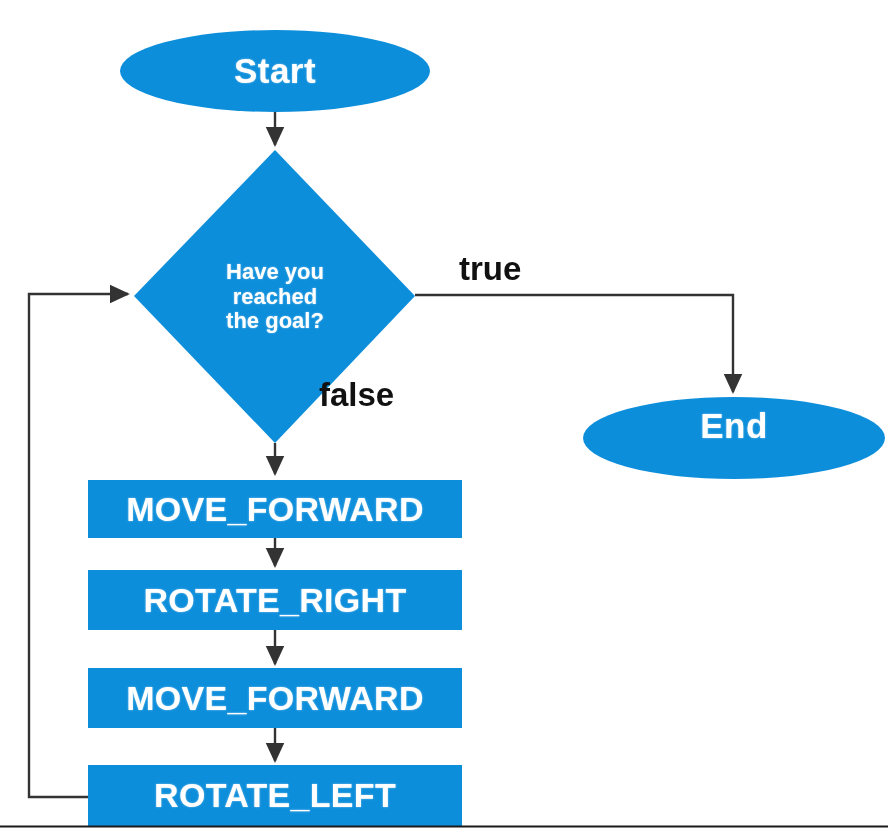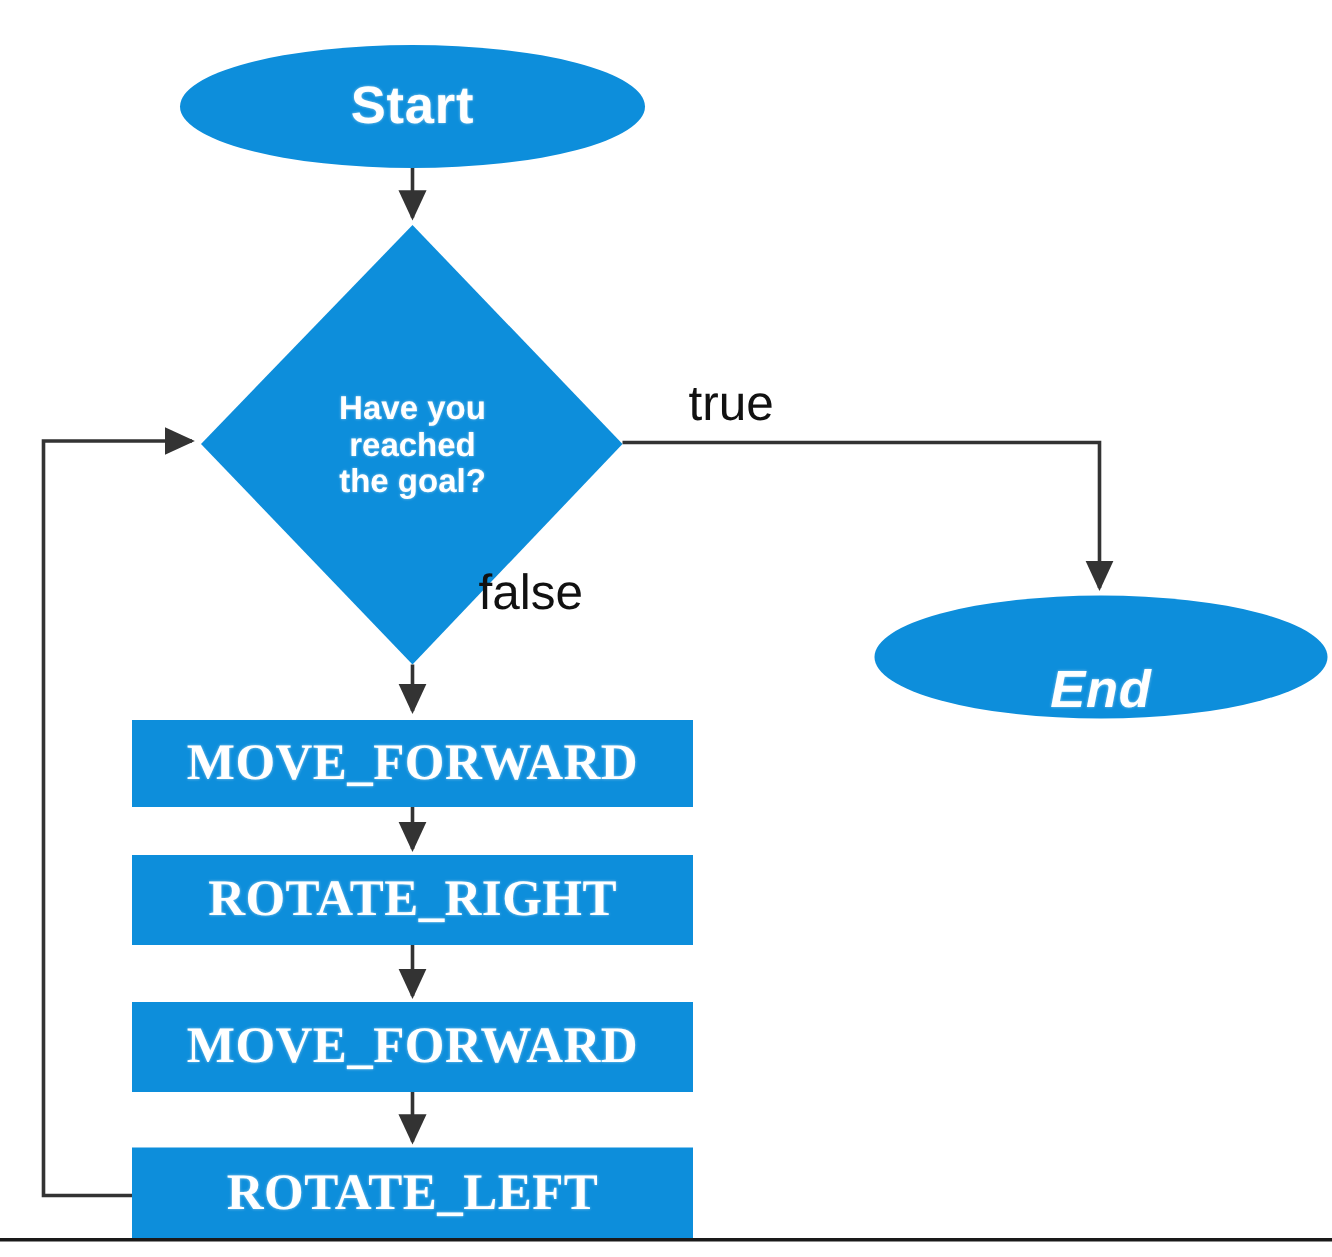--- a/index.html
+++ b/index.html
@@ -45,28 +45,27 @@
   }
   .decision-label {
     font-size: 22px;
     line-height: 1.12;
     white-space: normal;
     text-shadow: 0 0 2px rgba(255,255,255,0.5);
   }
   .process-label {
     font-size: 34px;
     letter-spacing: 0.3px;
-    font-family: Liberation Serif, serif;
   }
   
   .edge-label {
     position: absolute;
     color: #111111;
     font-family: "Liberation Sans", sans-serif;
-    font-weight: normal;
+    font-weight: bold;
     font-size: 33px;
     white-space: pre;
     pointer-events: none;
   }
   
   .hit {
     position: absolute;
     background: transparent;
   }
 </style>
@@ -111,21 +110,21 @@
   </svg>
 
   <div class="node-label decision-label" style="left:175px; top:252px; width:200px; height:90px; flex-direction:column;">
     <span>Have you</span>
     <span>reached</span>
     <span>the goal?</span>
   </div>
 
   <div class="node-label terminal-label" style="left:120px; top:30px; width:310px; height:82px;">Start</div>
 
-  <div class="node-label terminal-label" style="left:583px; top:419px; width:302px; height:82px;font-style:italic;">End</div>
+  <div class="node-label terminal-label" style="left:583px; top:385px; width:302px; height:82px;">End</div>
 
   <div class="node-label process-label" style="left:88px; top:480px; width:374px; height:58px;">MOVE_FORWARD</div>
   <div class="node-label process-label" style="left:88px; top:570px; width:374px; height:60px;">ROTATE_RIGHT</div>
   <div class="node-label process-label" style="left:88px; top:668px; width:374px; height:60px;">MOVE_FORWARD</div>
   <div class="node-label process-label" style="left:88px; top:765px; width:374px; height:61px;text-align:right;">ROTATE_LEFT</div>
 
   <div class="edge-label" style="left:459px; top:250px;">true</div>
   <div class="edge-label" style="left:319px; top:376px;">false</div>
 
   <div class="hit" style="left:120px; top:30px; width:310px; height:82px; border-radius:50%;"></div>

